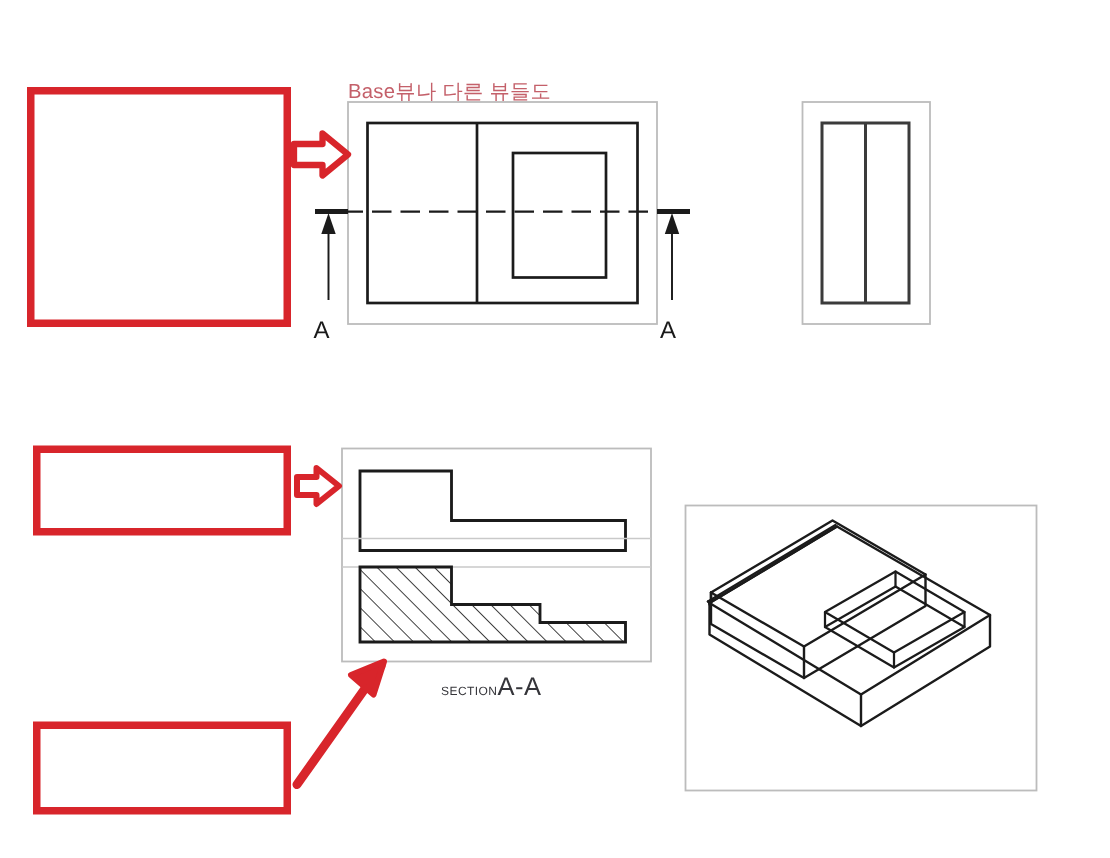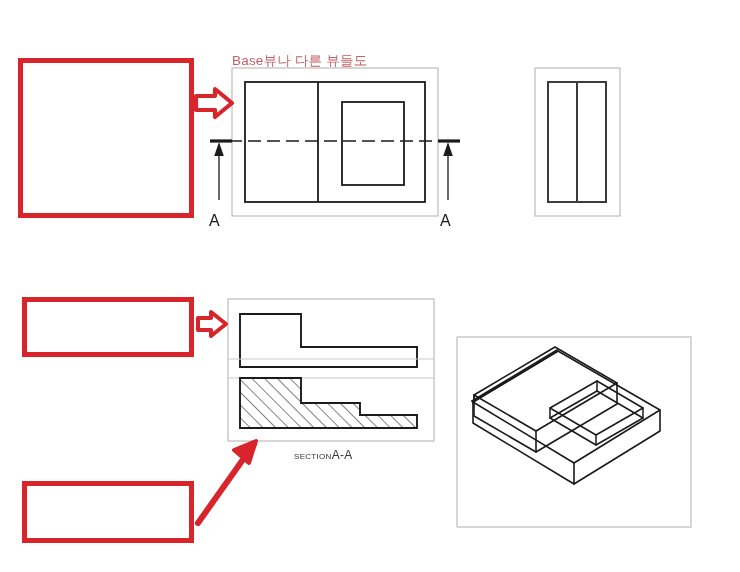--- a/index.html
+++ b/index.html
@@ -61,21 +61,21 @@
   .section-label {
     position: absolute;
     left: 294px;
     top: 448px;
     font-size: 9px;
     color: #35353a;
     letter-spacing: 0.3px;
     white-space: nowrap;
   }
   .section-label .sec-word { font-size: 8px; }
-  .section-label .sec-id   { font-size: 12px; }
+  .section-label .sec-id   { font-size: 17px; }
 
   
   .vletter {
     position: absolute;
     font-size: 16px;
     color: #1a1a1a;
   }
   #vletter-left  { left: 209px; top: 212px; }
   #vletter-right { left: 440px; top: 212px; }
 </style>

